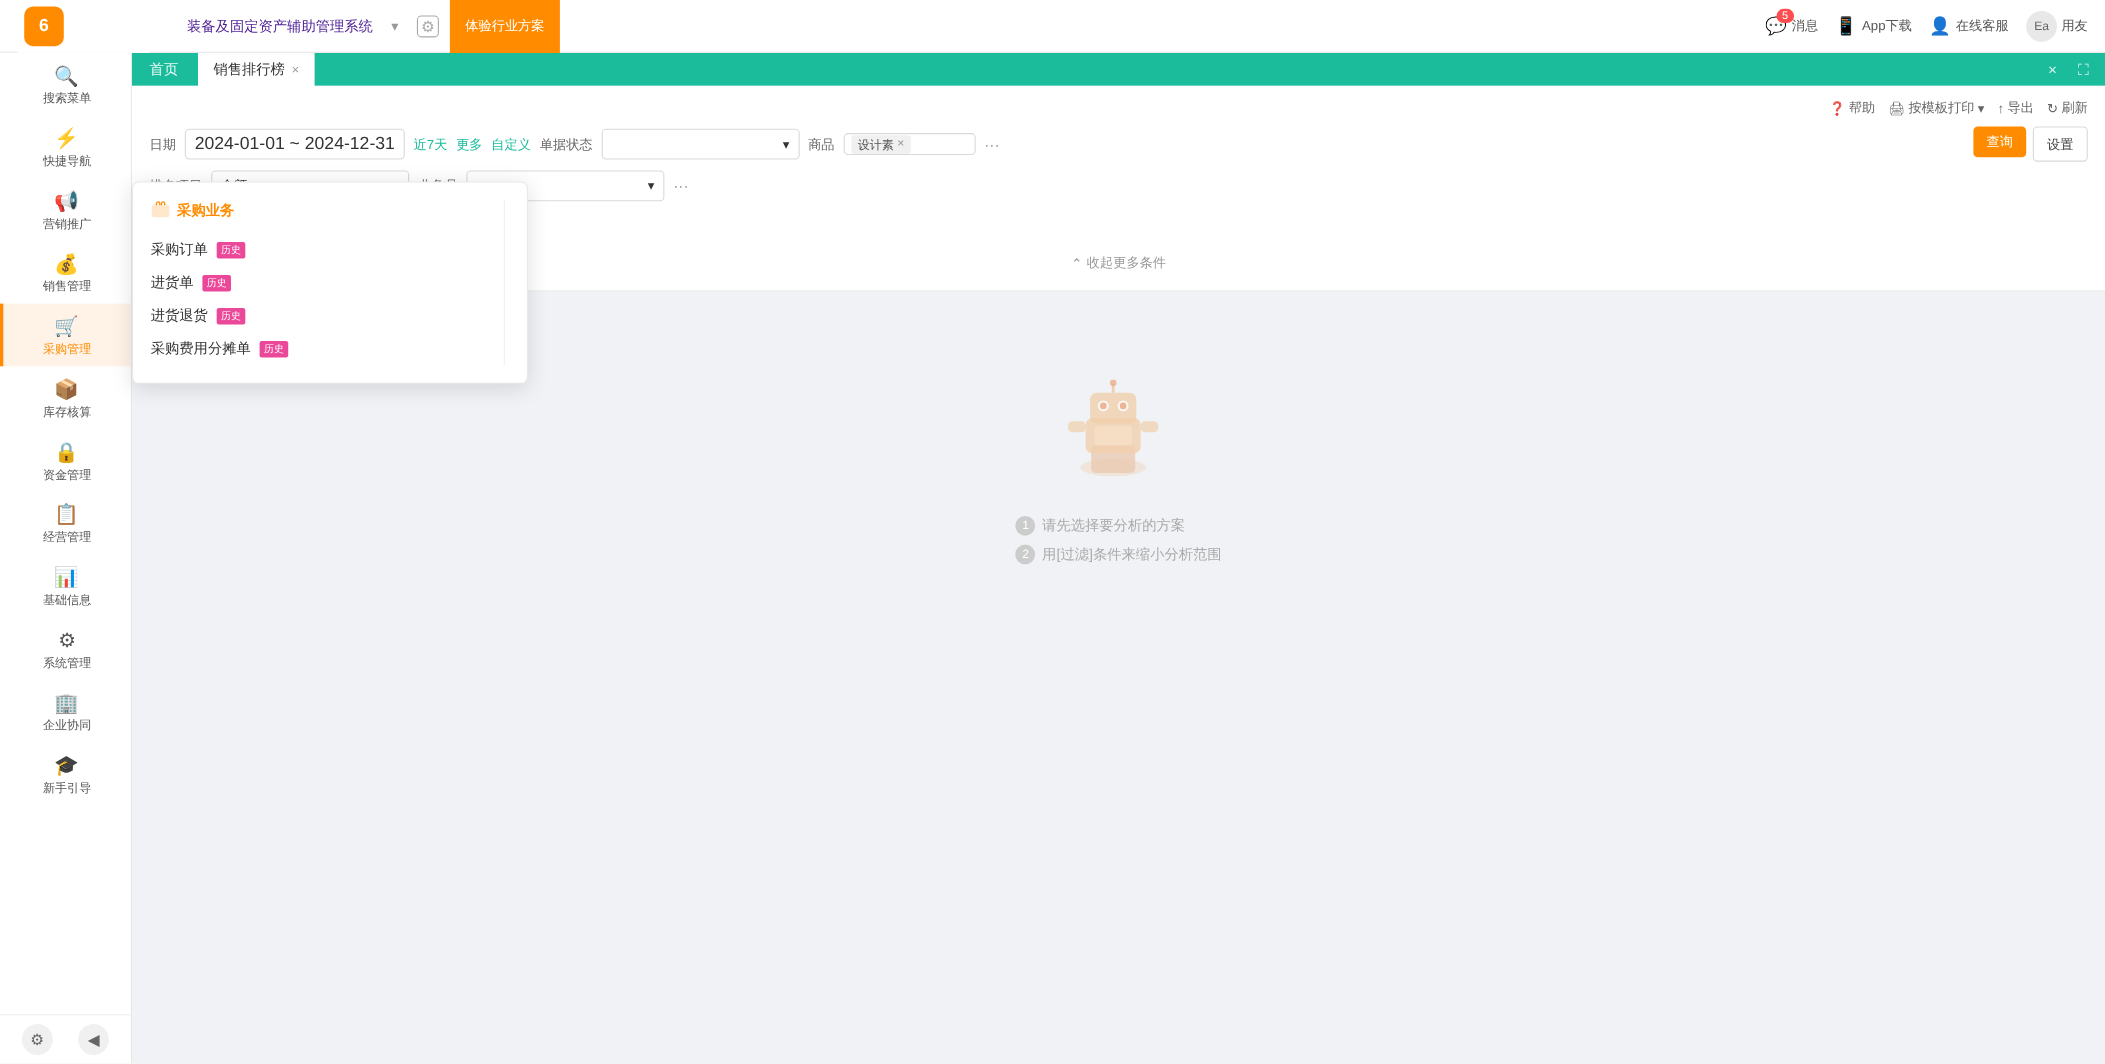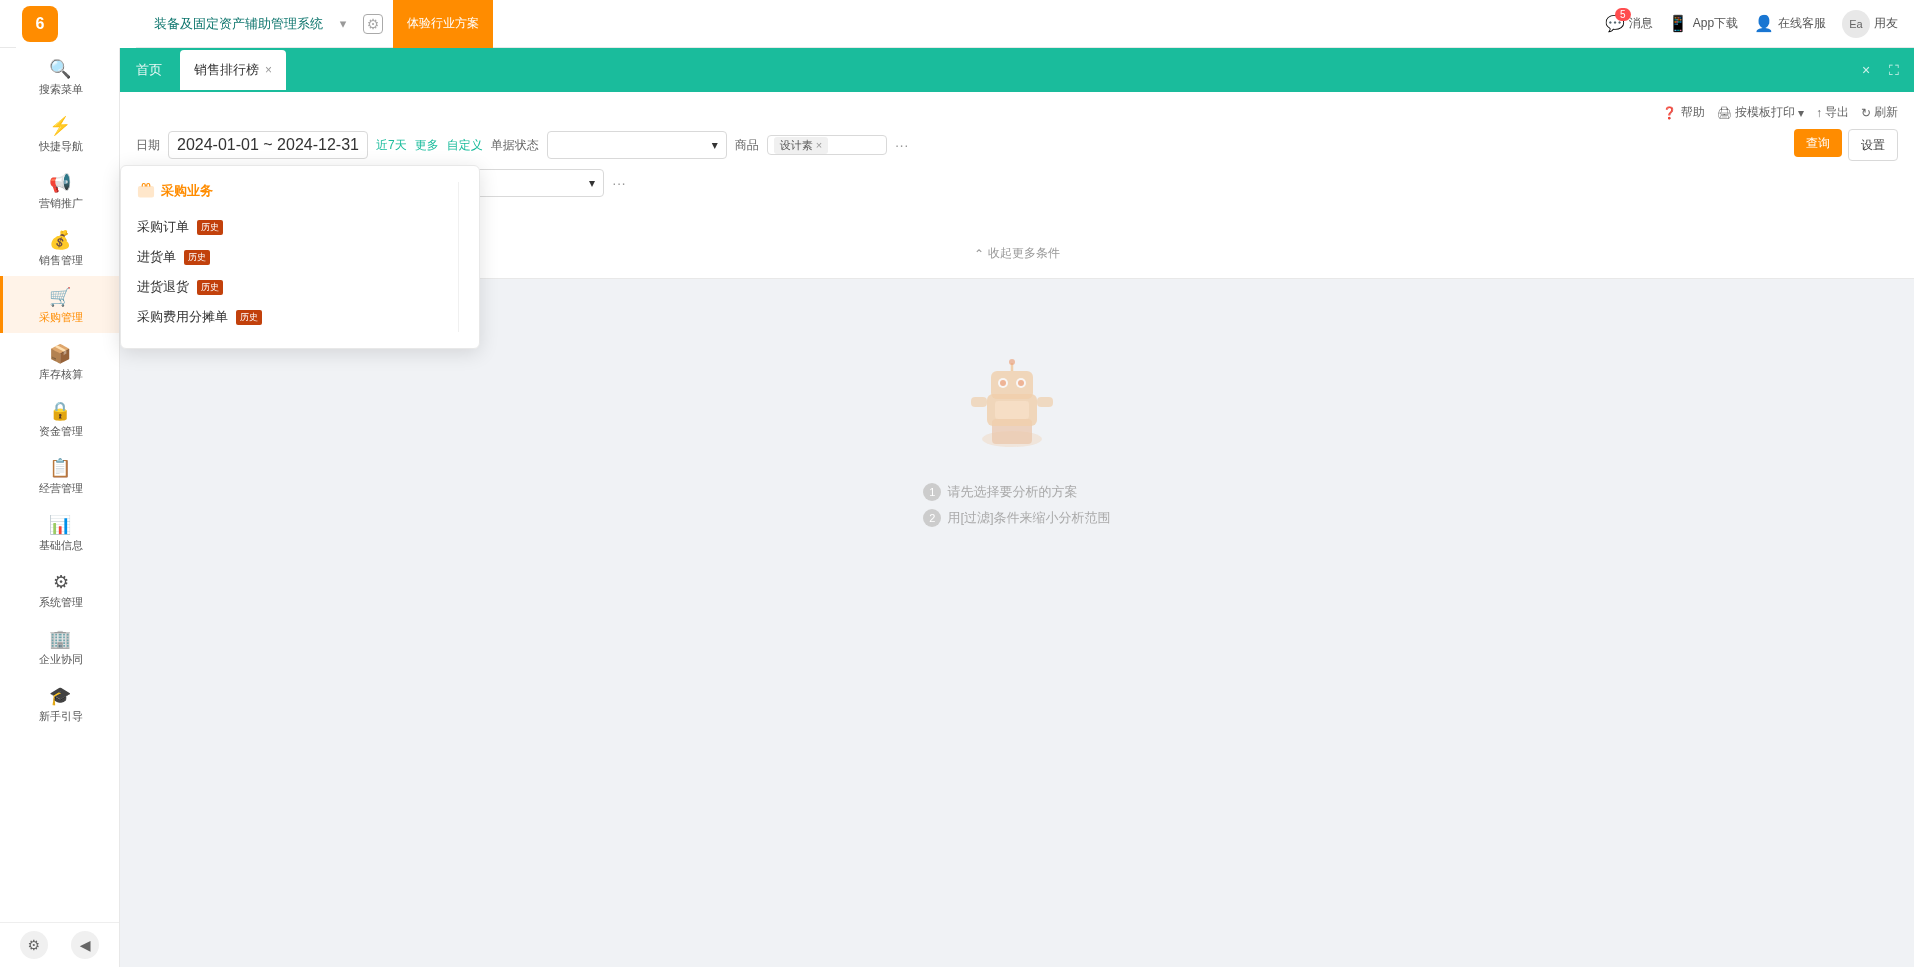--- a/index.html
+++ b/index.html
@@ -4,21 +4,21 @@
   <style>
     * { margin: 0; padding: 0; box-sizing: border-box; }
     body { font-family: 'Microsoft YaHei', '微软雅黑', sans-serif; font-size: 13px; background: #f5f5f5; overflow: hidden; }
 
     
     .app-container { display: flex; flex-direction: column; height: 967px; width: 1914px; }
     .top-bar { height: 48px; background: #fff; display: flex; align-items: center; padding: 0 16px; border-bottom: 1px solid #e8e8e8; flex-shrink: 0; }
     .main-area { display: flex; flex: 1; overflow: hidden; }
     .sidebar { width: 120px; background: #fff; border-right: 1px solid #e8e8e8; display: flex; flex-direction: column; flex-shrink: 0; }
     .content-area { flex: 1; display: flex; flex-direction: column; overflow: hidden; }
-    .tab-bar { height: 44px; background: #1abc9c; display: flex; align-items: center; flex-shrink: 0; }
+    .tab-bar { height: 30px; background: #1abc9c; display: flex; align-items: center; flex-shrink: 0; }
     .content-main { flex: 1; background: #f0f2f5; overflow: auto; position: relative; }
 
     
     .top-bar-left { display: flex; align-items: center; gap: 10px; flex: 1; }
     .logo-icon { width: 36px; height: 36px; background: #ff8c00; border-radius: 8px; display: flex; align-items: center; justify-content: center; color: white; font-size: 20px; font-weight: bold; }
     .top-btn { padding: 21px 14px; border: none; border-radius: 4px; cursor: pointer; font-size: 12px; }
     .btn-industry { background: #ff8c00; color: white; }
     .top-bar-right { display: flex; align-items: center; gap: 16px; }
     .top-right-item { display: flex; align-items: center; gap: 4px; color: #555; font-size: 12px; cursor: pointer; }
     .badge { background: #ff4d4f; color: white; border-radius: 10px; padding: 1px 5px; font-size: 10px; min-width: 16px; text-align: center; position: absolute; top: -6px; right: -6px; }
@@ -64,42 +64,42 @@
     
     .empty-state { display: flex; flex-direction: column; align-items: center; justify-content: center; padding: 80px 0; }
     .empty-icon { width: 120px; height: 100px; margin-bottom: 20px; }
     .empty-tip { color: #aaa; font-size: 13px; line-height: 2; text-align: left; }
     .empty-tip-item { display: flex; align-items: center; gap: 6px; }
     .tip-num { width: 18px; height: 18px; background: #ccc; border-radius: 50%; color: white; font-size: 11px; display: flex; align-items: center; justify-content: center; }
     .dropdown-menu { position: fixed; top: 165px; left: 120px; background: white; border: 1px solid #e8e8e8; border-radius: 6px; box-shadow: 0 4px 20px rgba(0,0,0,0.12); z-index: 200; display: flex; width: 360px; padding: 16px; gap: 20px; }
     .menu-section { flex: 1; }
     .menu-section-title { color: #ff8c00; font-size: 13px; font-weight: bold; margin-bottom: 12px; display: flex; align-items: center; gap: 6px; }
     .menu-item { display: flex; align-items: center; gap: 8px; padding: 6px 0; cursor: pointer; color: #333; font-size: 13px; }
-    .menu-item-badge { background: #c2410c; color: white; font-size: 9px; padding: 1px 4px; border-radius: 2px; }
+    .menu-item-badge { background: #ec4899; color: white; font-size: 9px; padding: 1px 4px; border-radius: 2px; }
     .menu-divider { width: 1px; background: #f0f0f0; margin: 0 4px; }
 
     
     .robot-svg { opacity: 0.6; }
   </style>
 </head>
 <body>
 
 <div class="app-container">
   <div class="top-bar">
     <div class="top-bar-left">
       <div class="sidebar-logo" style="width:120px;height:48px;flex-direction:row;gap:6px;background:white;border-right:none;">
         <div class="logo-icon">
           <span style="font-size:16px;font-weight:bold;color:white;">6</span>
         </div>
         <div style="display:flex;flex-direction:column;">
           <span style="font-size:11px;color:#ff8c00;font-weight:bold;">畅捷通好生意</span>
           <span style="font-size:9px;color:#999;margin-top:48px;">标准版</span>
         </div>
       </div>
-      <span style="font-size:13px;color:#0f766e;margin-left:8px;">装备及固定资产辅助管理系统</span>
+      <span style="font-size:13px;color:#4c1d95;margin-left:24px;">装备及固定资产辅助管理系统</span>
       <div class="chevron-btn">▾</div>
       <div class="settings-icon-top">
         <span style="font-size:14px;color:#aaa;">⚙</span>
       </div>
       <button class="top-btn btn-industry">体验行业方案</button>
     </div>
     <div class="top-bar-right">
       <div class="top-right-item">
         <div class="badge-wrap">
           <span style="font-size:16px;">💬</span>

